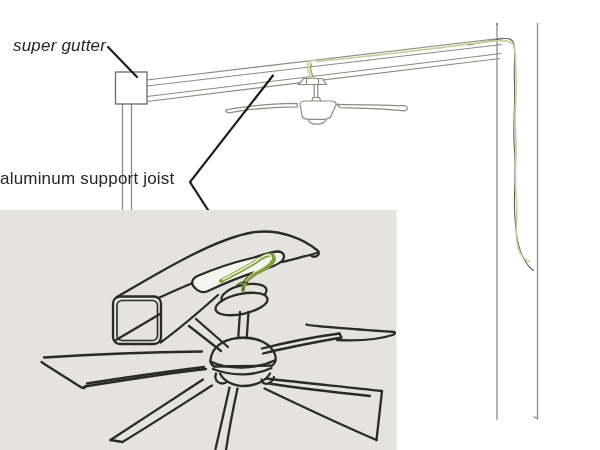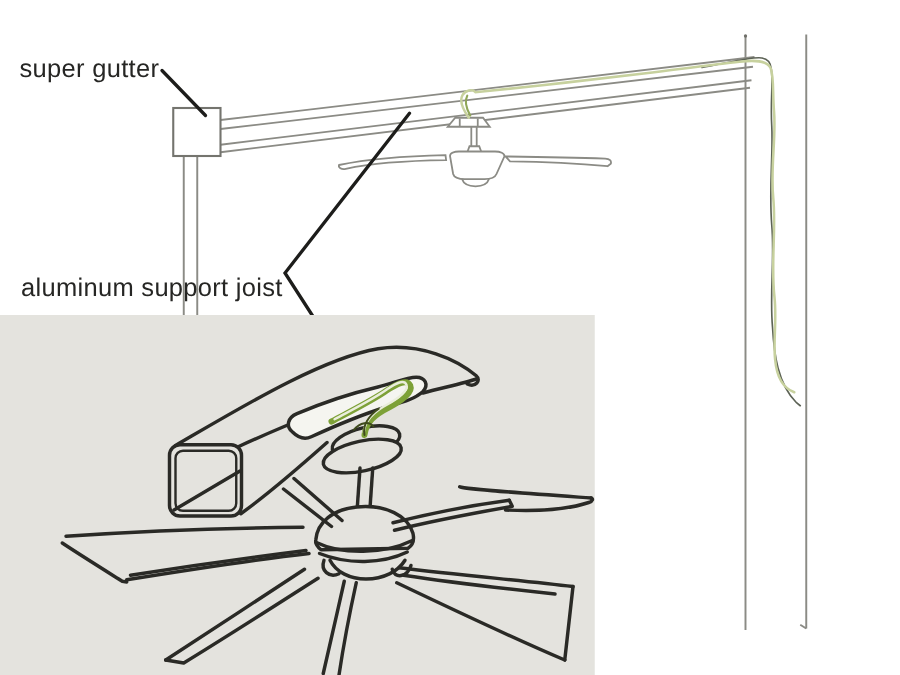--- a/index.html
+++ b/index.html
@@ -5,22 +5,22 @@
   html,body{margin:0;padding:0;background:#fff;}
   #stage{
     position:relative;width:600px;height:450px;background:#ffffff;
     overflow:hidden;font-family:"Liberation Sans", sans-serif;
   }
   #stage svg{position:absolute;left:0;top:0;}
   .lbl{
     position:absolute;color:#262624;font-size:17px;line-height:19px;
     letter-spacing:0.2px;white-space:nowrap;user-select:none;
   }
-  #lbl-super-gutter{left:13px;top:36px;}
-  #lbl-joist{left:14px;top:169px;margin-top:13px;}
+  #lbl-super-gutter{left:13px;top:36px;font-style:italic;}
+  #lbl-joist{left:0;top:169px;}
   #lbl-block-wall{left:456px;top:324px;}
 </style>
 </head>
 <body>
 
 <div id="stage">
 
 <svg width="600" height="450" viewBox="0 0 600 450">
 
   <g stroke="#8b8b85" stroke-width="1.3" fill="none">

